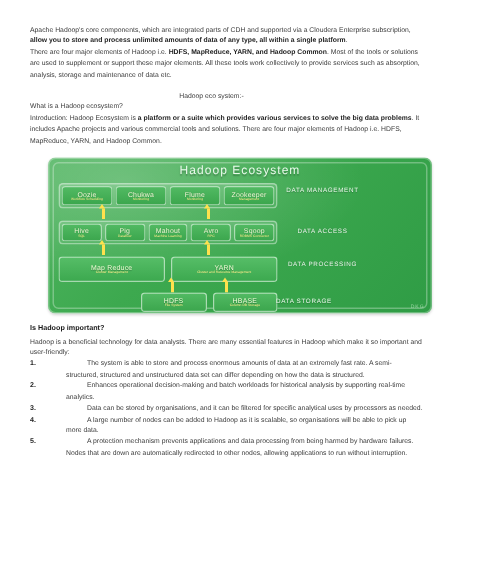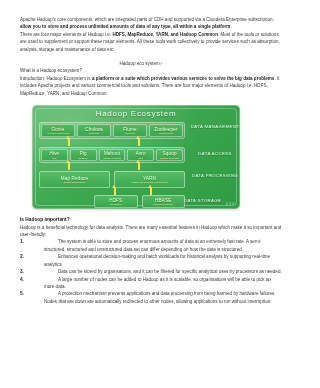--- a/index.html
+++ b/index.html
@@ -38,21 +38,21 @@
     margin:0;
     font-size:4.8px;
     line-height:7.6px;
     font-weight:bold;
     color:#181818;
   }
 
   
   .diagram-wrap{
     margin:8px 0 0 12px;
-    width:208px;height:104px;
+    width:256px;height:104px;
     position:relative;
   }
   .diagram{
     position:absolute;inset:0;
     border-radius:5px;
     background:
       radial-gradient(ellipse at 20% 15%, rgba(255,255,255,.22), rgba(255,255,255,0) 55%),
       linear-gradient(135deg,#4fb45f 0%,#3da94f 40%,#2f9c45 100%);
     box-shadow:inset 0 0 0 1px rgba(255,255,255,.30), 0 1px 2px rgba(0,0,0,.18);
     overflow:hidden;

